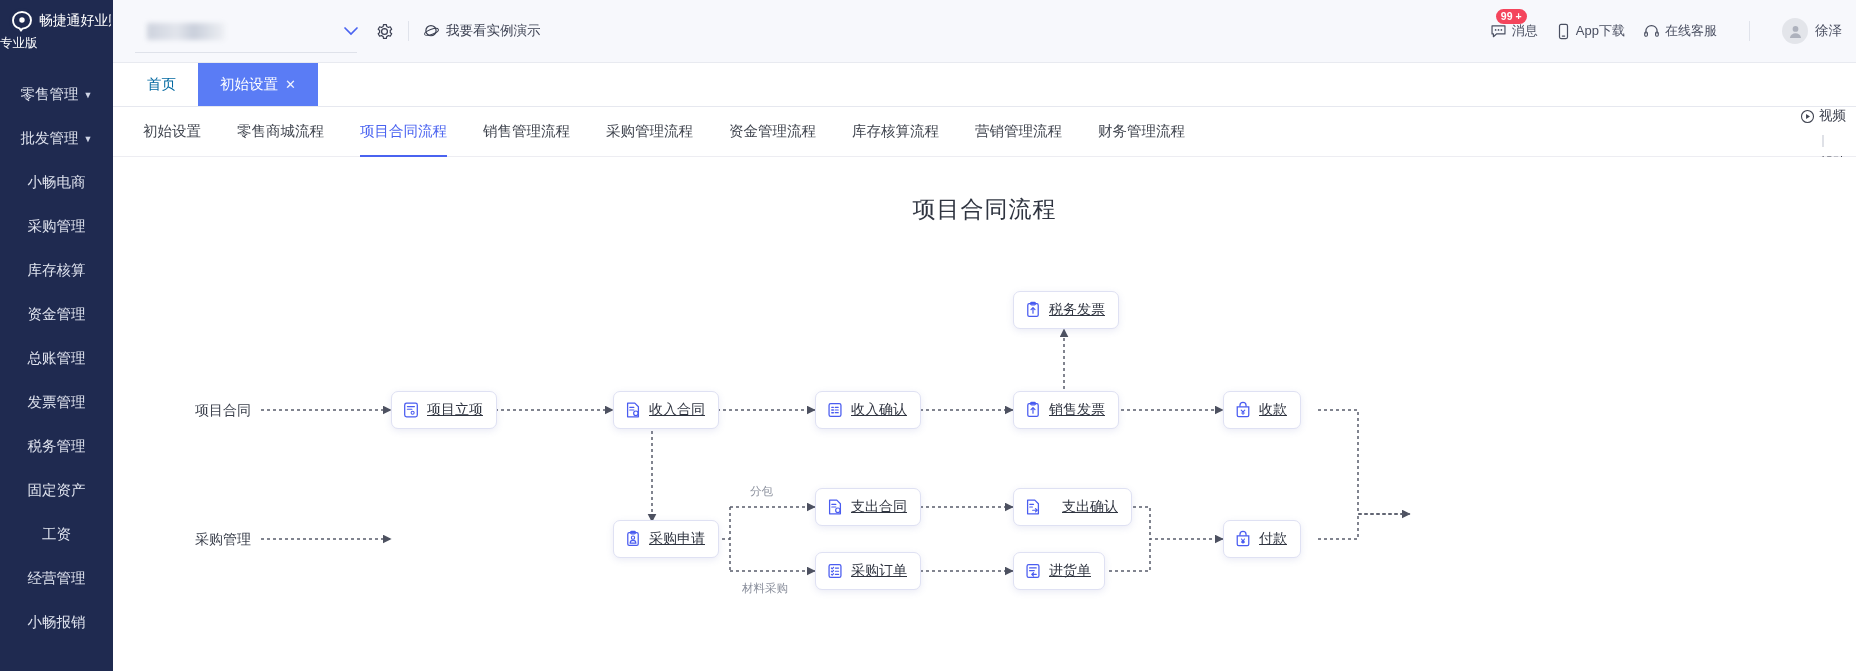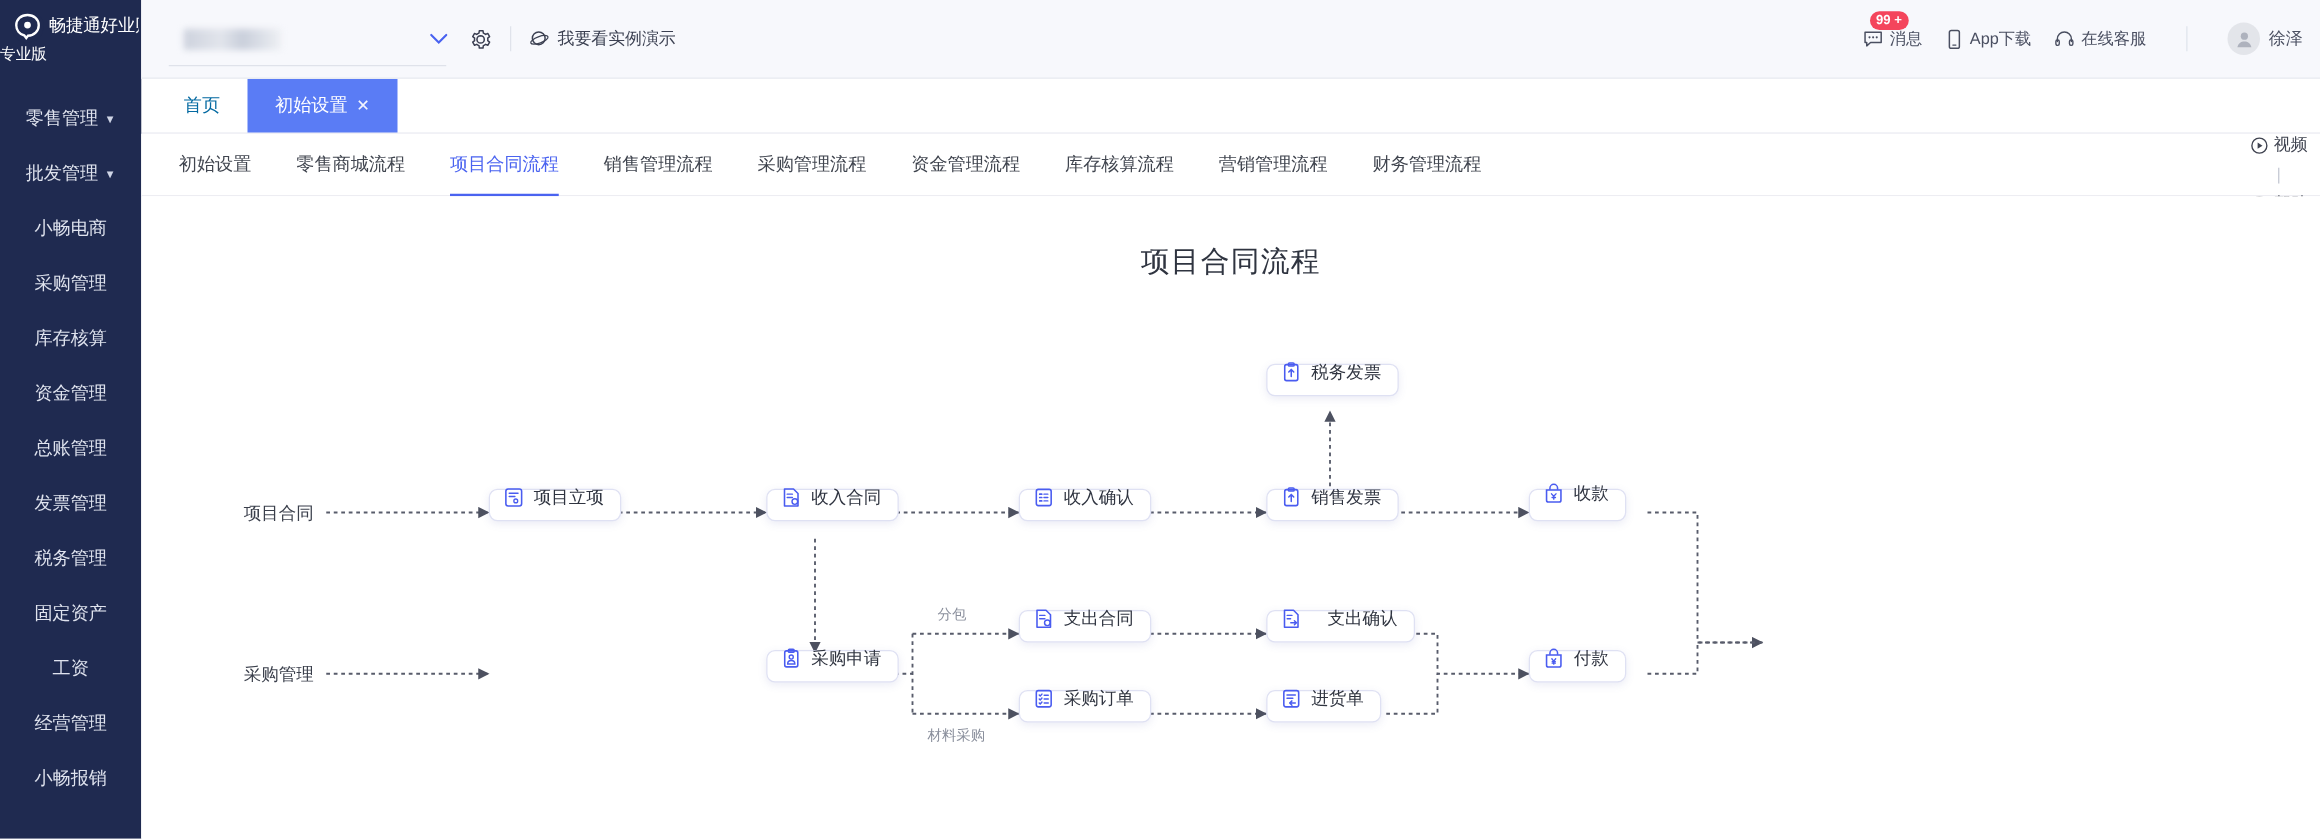--- a/index.html
+++ b/index.html
@@ -110,25 +110,25 @@
   .canvas { flex: 1 1 auto; background: #ffffff; position: relative; overflow: hidden; }
   .chart-title {
     position: absolute; left: 0; right: 0; top: 37px; text-align: center;
     font-size: 23px; color: #2f3440; letter-spacing: 1px;
   }
   .flow { position: absolute; inset: 0; }
   .rowlabel { position: absolute; font-size: 14px; color: #3a3f4b; white-space: nowrap; }
   .edge-label { position: absolute; font-size: 11.5px; color: #8a8f9c; white-space: nowrap; }
 
   .node {
-    position: absolute; height: 26px; background: #ffffff;
+    position: absolute; height: 38px; background: #ffffff;
     border: 1px solid #dfe1f3; border-radius: 7px;
     box-shadow: 0 2px 7px rgba(90,100,180,0.13);
-    display: flex; align-items: center; gap: 7px; padding: 0 13px 12px 10px;
-    font-size: 14px; color: #2f3440; cursor: pointer; white-space: nowrap;
+    display: flex; align-items: center; gap: 7px; padding: 0 13px 0 10px;
+    font-size: 14px; color: #2f3440; cursor: pointer; white-space: nowrap; text-decoration: underline;
   }
   .node .ico { width: 18px; height: 18px; flex: 0 0 18px; display: flex; }
   svg { display: block; }
 </style>
 </head>
 <body>
 
 <div class="app">
 
   <aside class="sidebar">
@@ -437,21 +437,21 @@
           <span class="ico">
             <svg width="18" height="18" viewBox="0 0 20 20">
               <rect x="4.2" y="3" width="11.6" height="14.2" rx="1.6" fill="none" stroke="#4a5cf0" stroke-width="1.4"></rect>
               <rect x="7.4" y="1.5" width="5.2" height="2.8" rx="1" fill="none" stroke="#4a5cf0" stroke-width="1.3"></rect>
               <path d="M10 13.6V7.4 M7.8 9.6 10 7.3 12.2 9.6" fill="none" stroke="#4a5cf0" stroke-width="1.35" stroke-linecap="round" stroke-linejoin="round"></path>
             </svg>
           </span>
           <span>销售发票</span>
         </div>
 
-        <div class="node" style="left:1110px; top:234px;align-items:flex-end;">
+        <div class="node" style="left:1110px; top:234px;">
           <span class="ico">
             <svg width="18" height="18" viewBox="0 0 20 20">
               <path d="M3.6 6.6h12.8v9.2a1.6 1.6 0 0 1-1.6 1.6H5.2a1.6 1.6 0 0 1-1.6-1.6Z" fill="none" stroke="#4a5cf0" stroke-width="1.4"></path>
               <path d="M6.6 6.4V5a3.4 3.4 0 0 1 6.8 0v1.4" fill="none" stroke="#4a5cf0" stroke-width="1.35"></path>
               <path d="M8 10.1 10 12.2 12 10.1 M10 12.2v2.6 M8.5 13.4h3" fill="none" stroke="#4a5cf0" stroke-width="1.25" stroke-linecap="round"></path>
             </svg>
           </span>
           <span>收款</span>
         </div>
 

